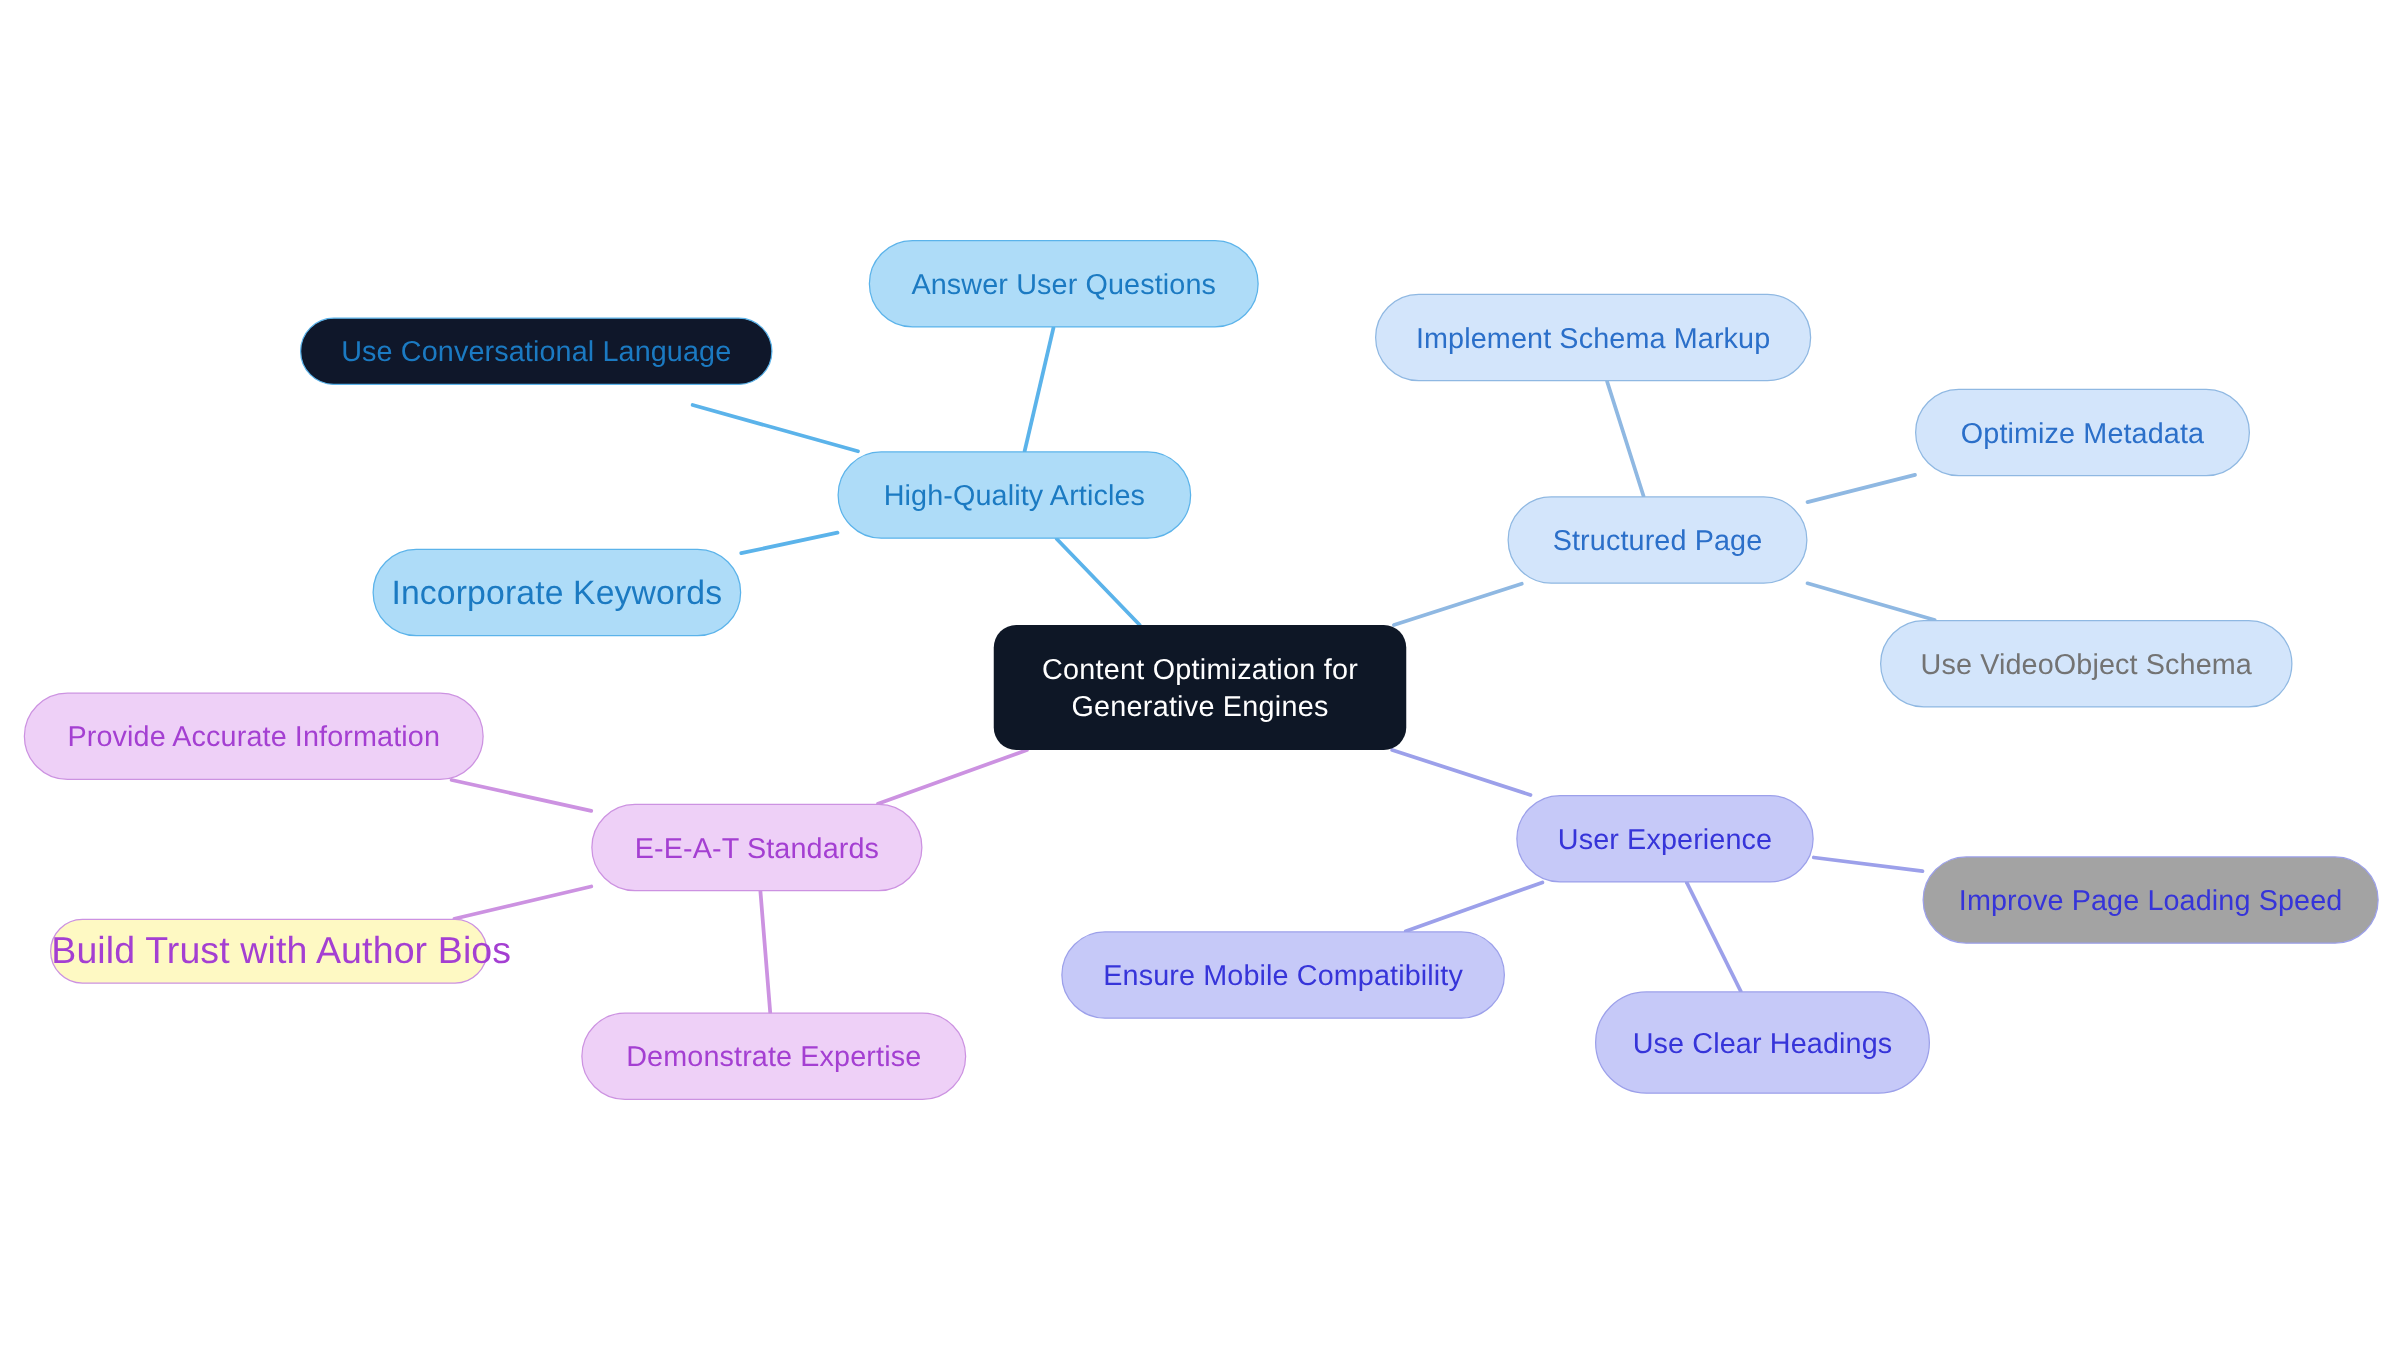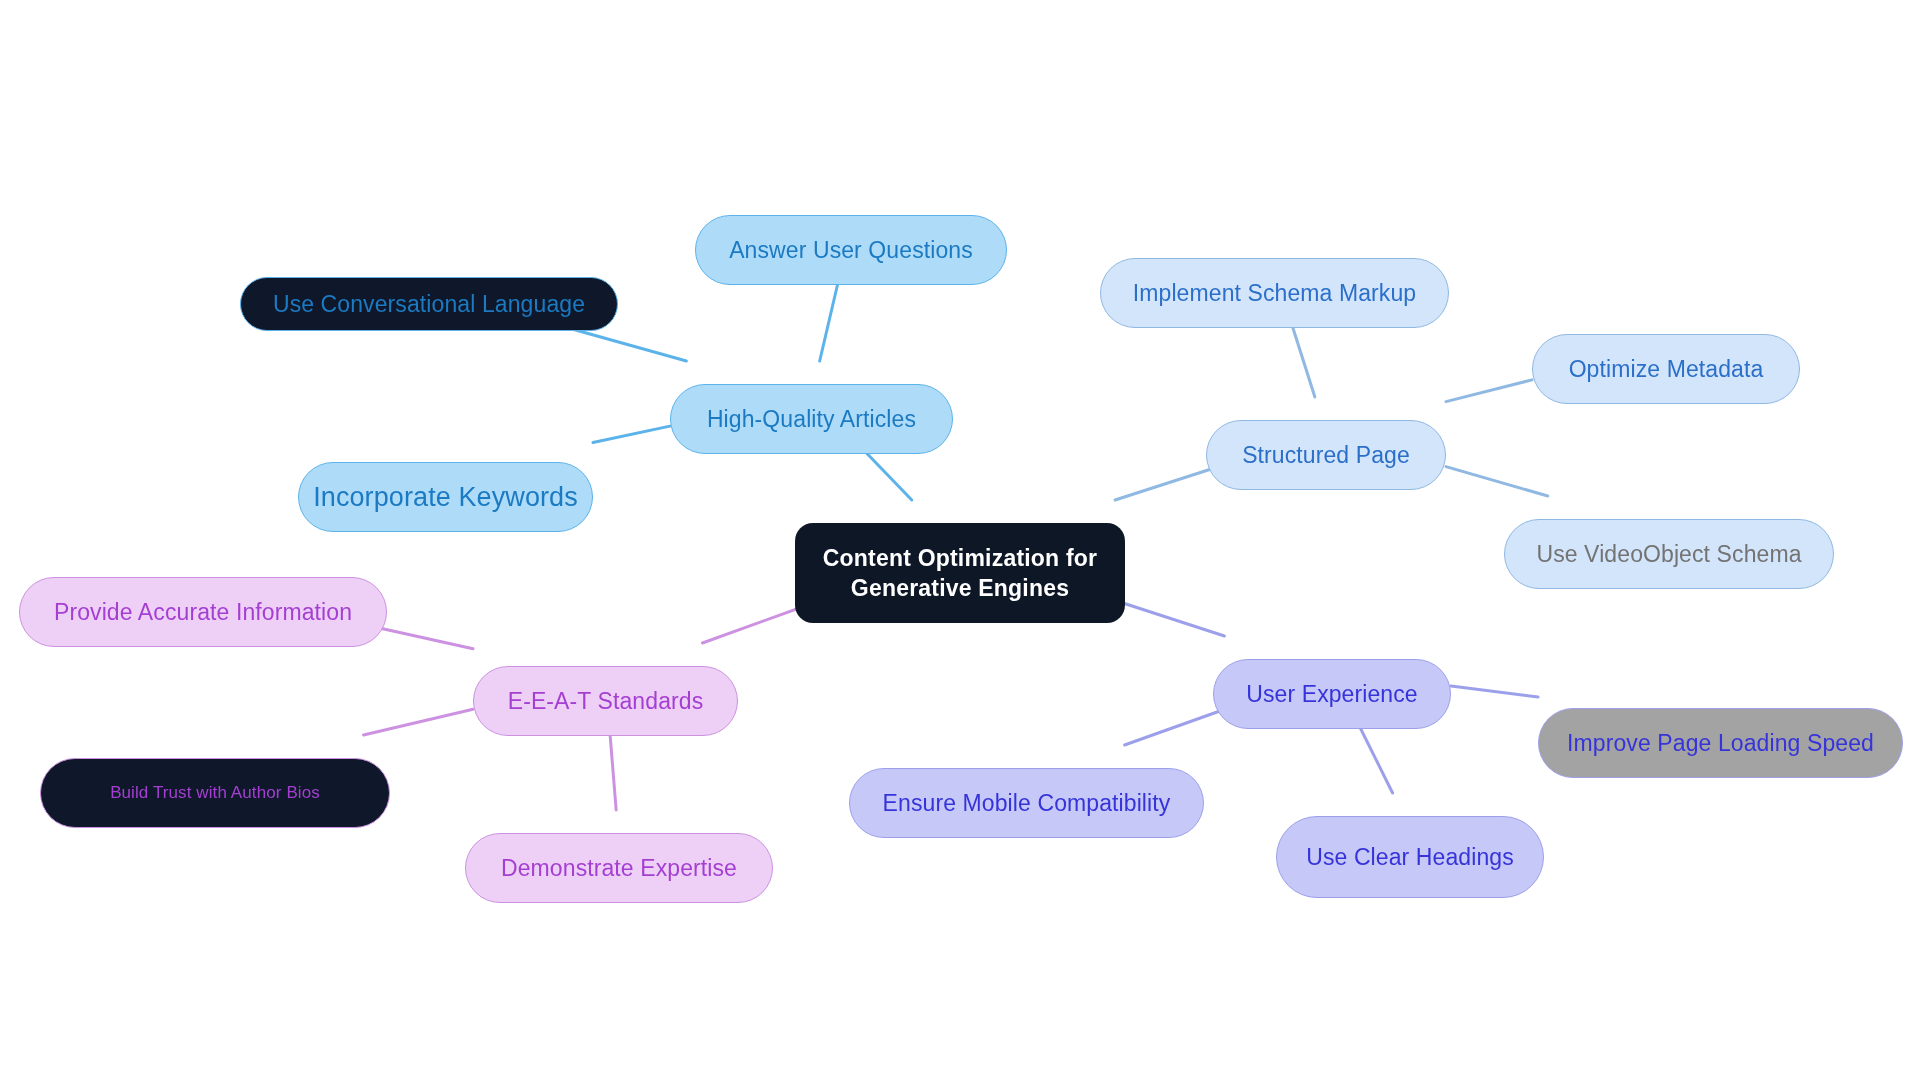--- a/index.html
+++ b/index.html
@@ -33,29 +33,27 @@
     box-sizing: border-box;
     display: flex;
     align-items: center;
     justify-content: center;
     text-align: center;
     border-radius: 999px;
     border-style: solid;
     border-width: 1.5px;
     white-space: nowrap;
     letter-spacing: 0.1px;
-    margin-top: 23px;
   }
   .node.root {
     border-radius: 18px;
     border-width: 0;
     white-space: normal;
     line-height: 1.32;
     letter-spacing: 0.2px;
-    font-weight: bold;
   }
   .node-label {
     display: block;
     width: 100%;
   }
 </style>
 </head>
 <body>
 
 <div id="canvas">
@@ -116,20 +114,20 @@
       </div>
       <div class="node" style="left: 849px; top: 745px; width: 355px; height: 70px; background: rgb(198, 201, 248); border-color: rgb(156, 160, 234); color: rgb(54, 52, 217); font-size: 23px;">
         <span class="node-label">Ensure Mobile Compatibility</span>
       </div>
       <div class="node" style="left: 473px; top: 643px; width: 265px; height: 70px; background: rgb(238, 208, 247); border-color: rgb(204, 146, 225); color: rgb(164, 63, 210); font-size: 23px;">
         <span class="node-label">E-E-A-T Standards</span>
       </div>
       <div class="node" style="left: 19px; top: 554px; width: 368px; height: 70px; background: rgb(238, 208, 247); border-color: rgb(204, 146, 225); color: rgb(164, 63, 210); font-size: 23px;">
         <span class="node-label">Provide Accurate Information</span>
       </div>
-      <div class="node" style="left: 40px; top: 735px; width: 350px; height: 70px; background: #0f172a; border-color: rgb(204, 146, 225); color: rgb(164, 63, 210); font-size: 17px;">
+      <div class="node" style="left: 40px; top: 735px; width: 350px; height: 52px; background: #fef9c3; border-color: rgb(204, 146, 225); color: rgb(164, 63, 210); font-size: 30px;">
         <span class="node-label">Build Trust with Author Bios</span>
       </div>
       <div class="node" style="left: 465px; top: 810px; width: 308px; height: 70px; background: rgb(238, 208, 247); border-color: rgb(204, 146, 225); color: rgb(164, 63, 210); font-size: 23px;">
         <span class="node-label">Demonstrate Expertise</span>
       </div>
     </div>
 </div>
 
 </body></html>

